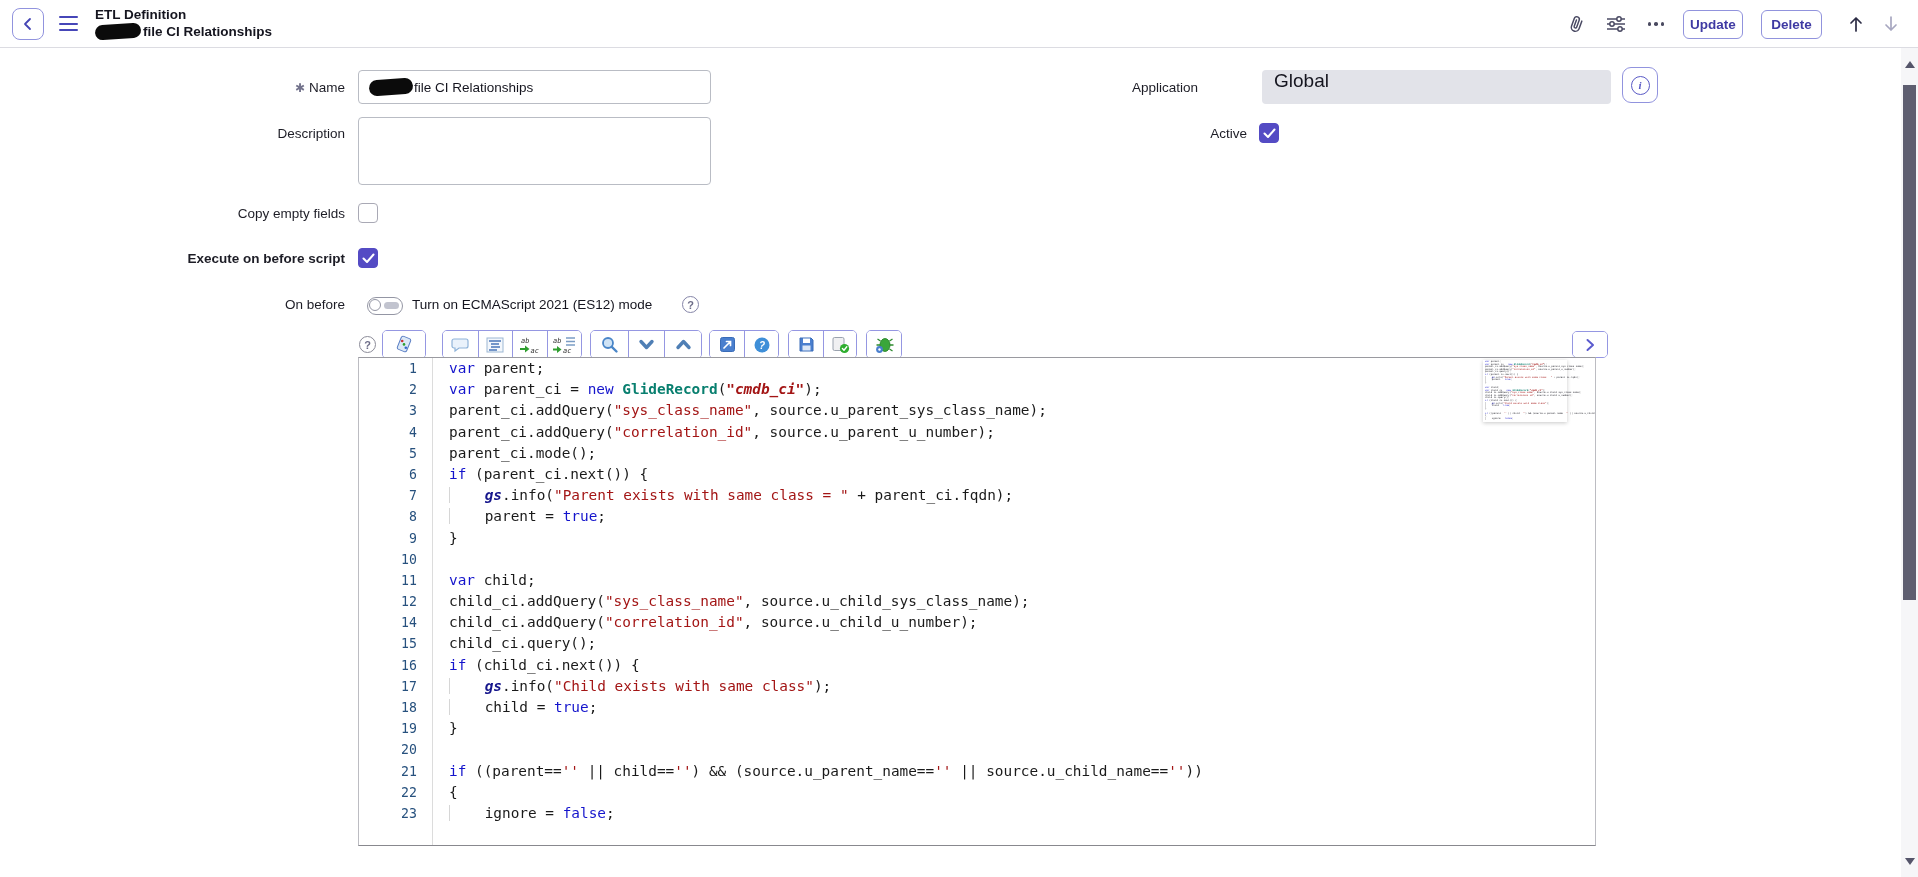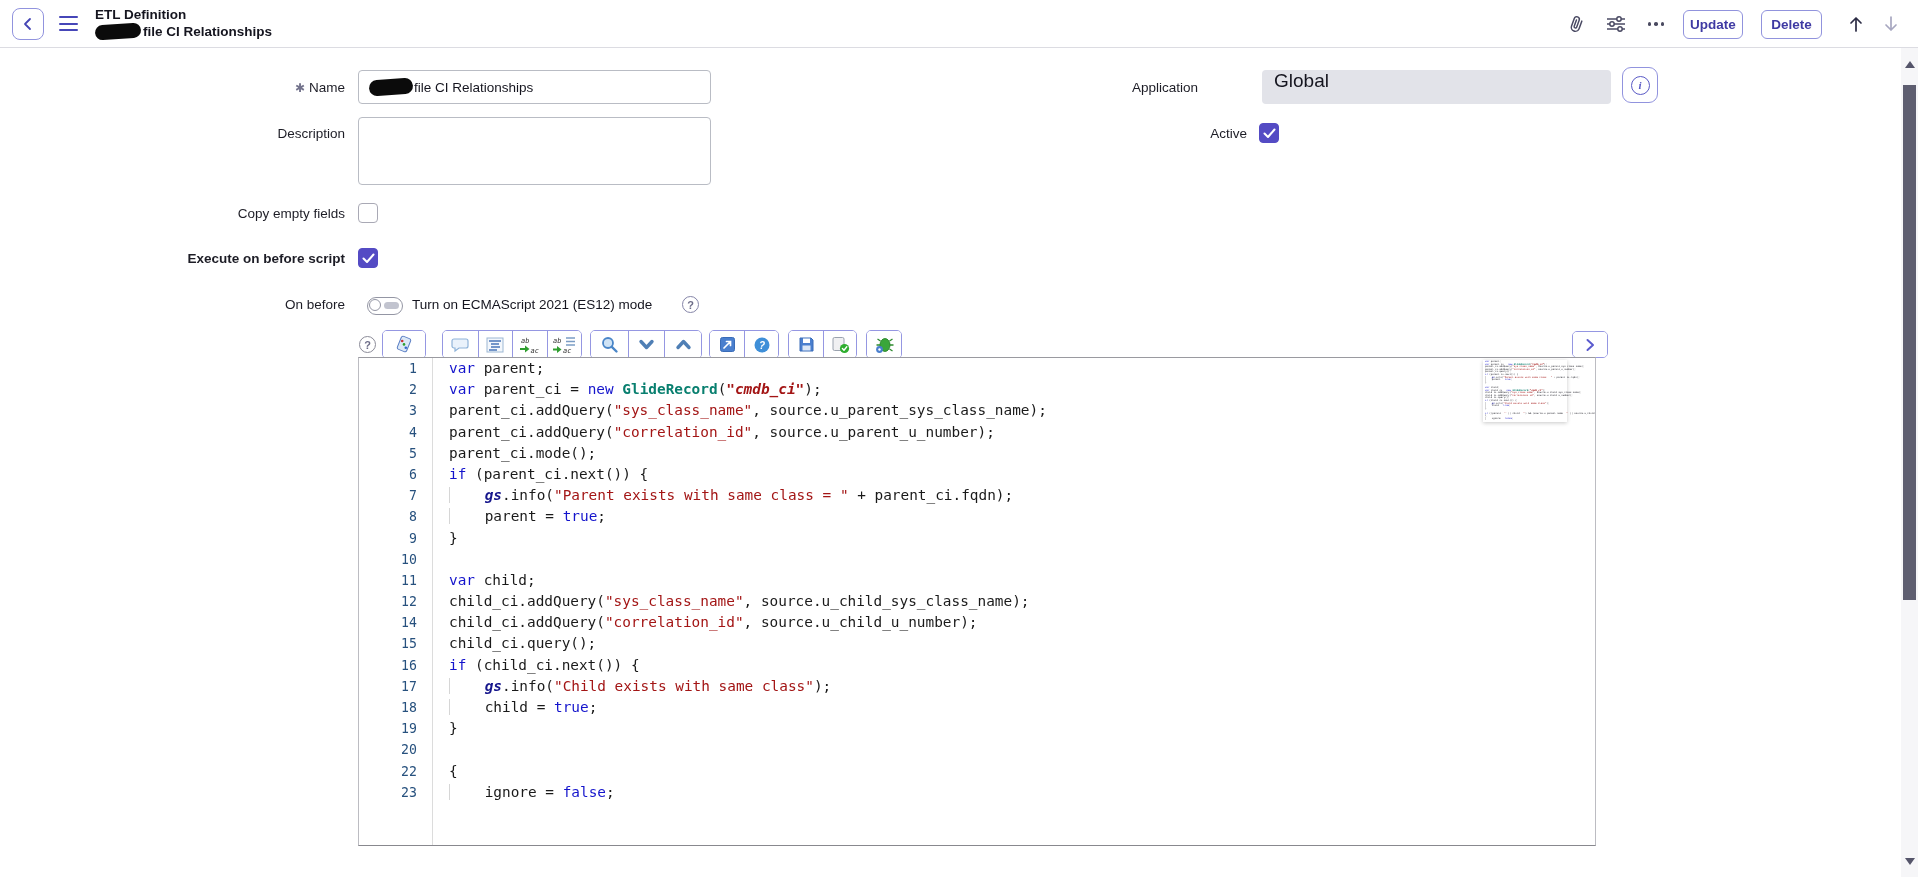--- a/index.html
+++ b/index.html
@@ -373,20 +373,24 @@
       </div>
       <div class="cline">
         <span class="lnum">19</span>
         <span class="lcode">}</span>
       </div>
       <div class="cline">
         <span class="lnum">20</span>
         <span class="lcode"></span>
       </div>
       <div class="cline">
+        <span class="lnum">21</span>
+        <span class="lcode"><span class="k">if</span> ((parent==<span class="s">''</span> || child==<span class="s">''</span>) &amp;&amp; (source.u_parent_name==<span class="s">''</span> || source.u_child_name==<span class="s">''</span>))</span>
+      </div>
+      <div class="cline">
         <span class="lnum">22</span>
         <span class="lcode">{</span>
       </div>
       <div class="cline">
         <span class="lnum">23</span>
         <span class="lcode"><span class="ind">    </span>ignore = <span class="k">false</span>;</span>
       </div>
     </div>
   <div id="minimap">
       <pre><span class="k">var</span> parent;

